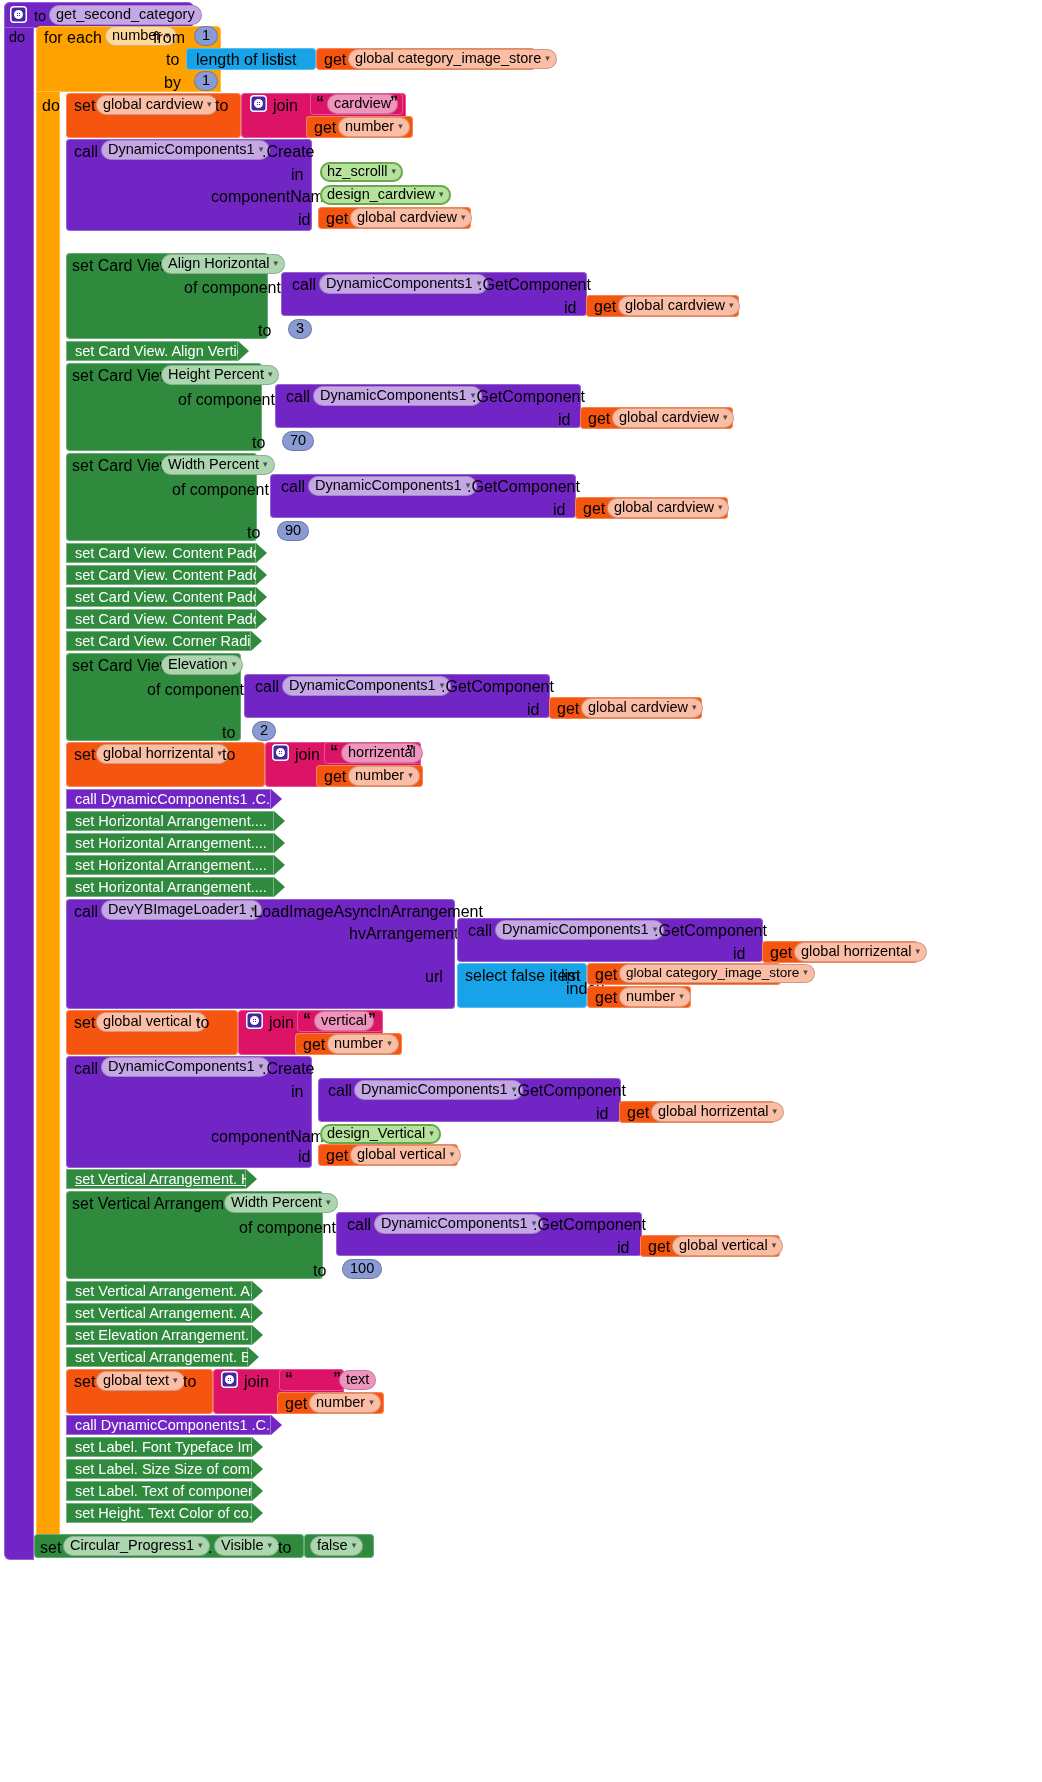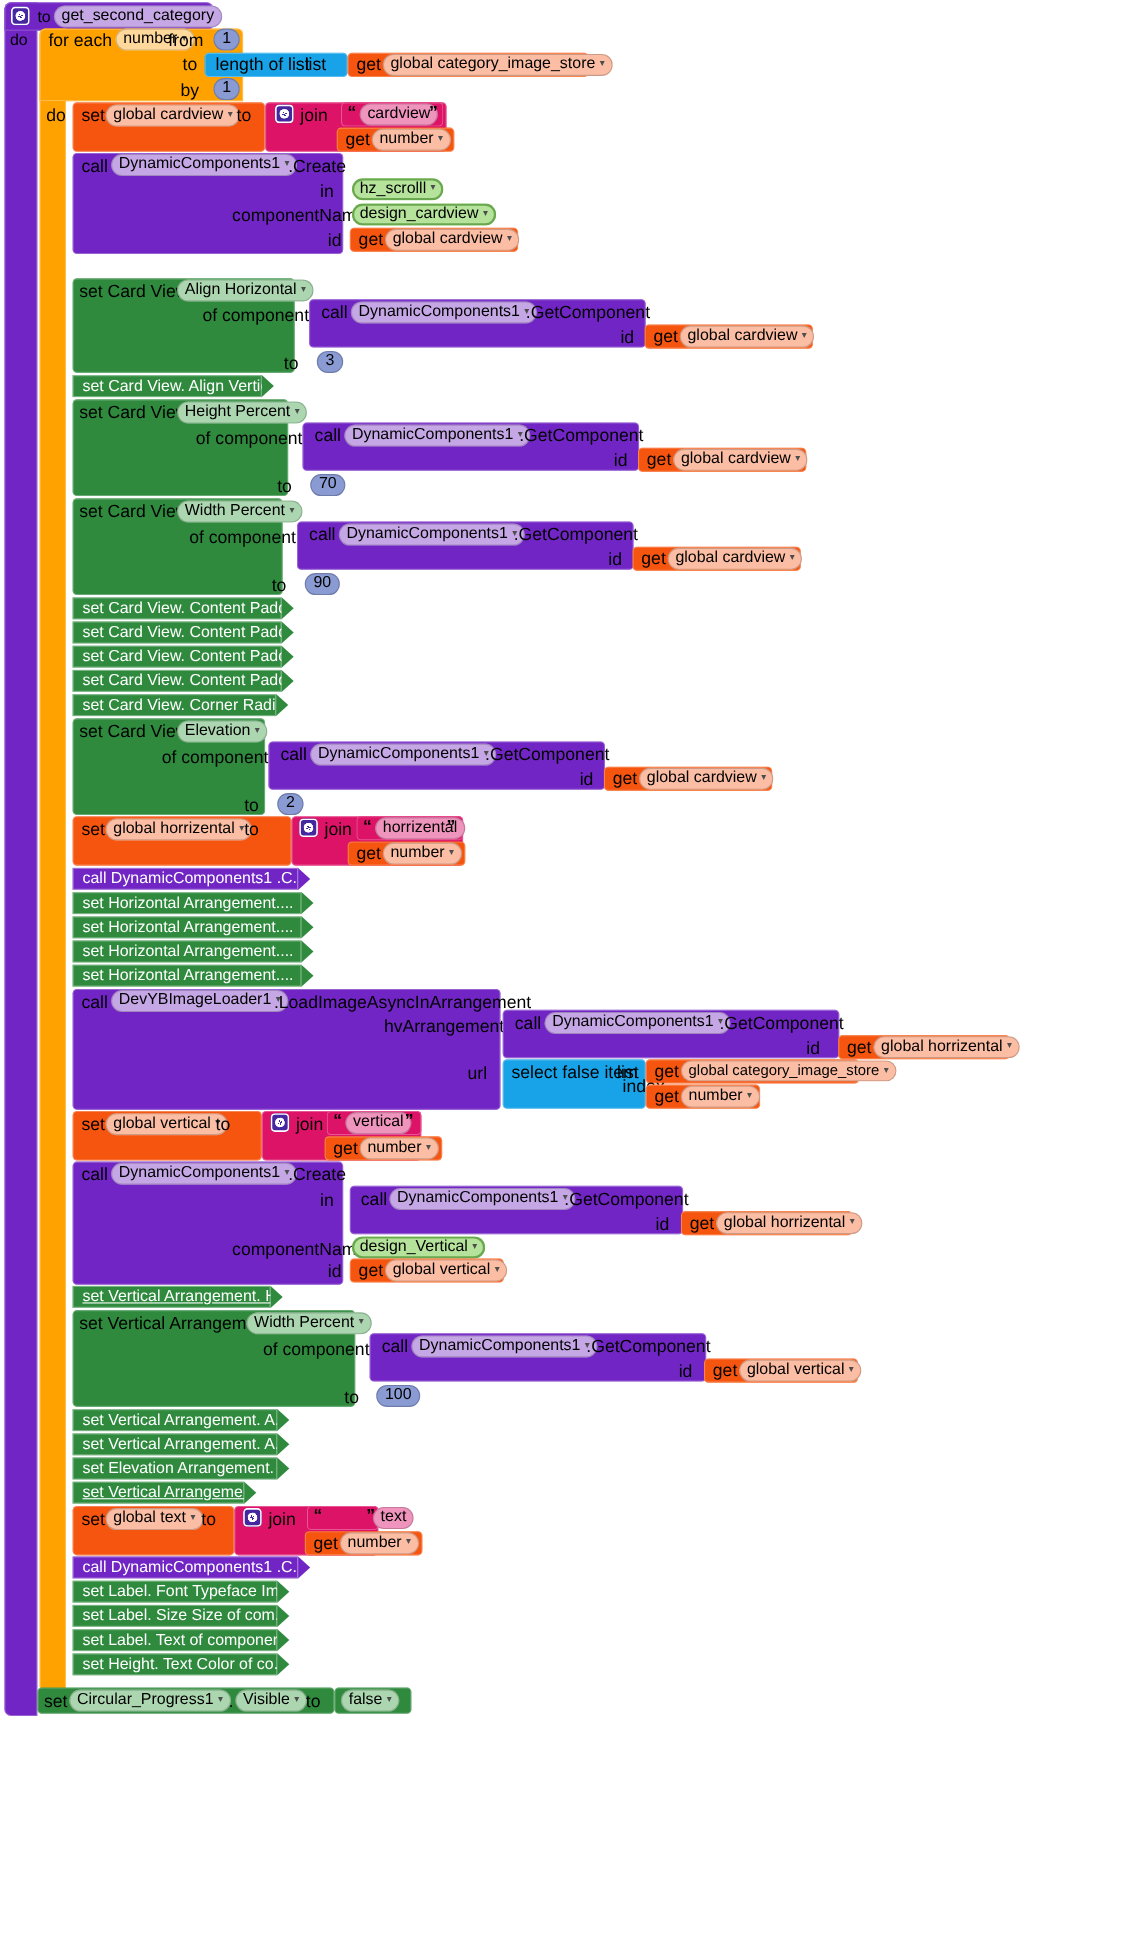--- a/index.html
+++ b/index.html
@@ -343,21 +343,21 @@
   <div class="lbl" style="left:617px; top:1239px;">id</div>
   <div class="blk c-var" style="left:640px; top:1235px; width:140px; height:22px;"></div>
   <div class="lbl" style="left:648px; top:1238px;">get</div>
   <div class="field f-var" style="left:672px; top:1236px;">global vertical<span class="caret">▾</span></div>
   <div class="lbl" style="left:313px; top:1262px;">to</div>
   <div class="num" style="left:342px; top:1259px;">100</div>
 
   <div class="collapsed g" style="left:66px; top:1281px; width:186px;">set Vertical Arrangement. A...</div>
   <div class="collapsed g" style="left:66px; top:1303px; width:186px;">set Vertical Arrangement. A...</div>
   <div class="collapsed g" style="left:66px; top:1325px; width:186px;">set Elevation Arrangement. C...</div>
-  <div class="collapsed g" style="left:66px; top:1347px; width:156px;text-decoration:underline;">set Vertical Arrangement. B...</div>
+  <div class="collapsed g" style="left:66px; top:1347px; width:182px;">set Vertical Arrangement. B...</div>
 
   <div class="blk c-var" style="left:66px; top:1369px; width:147px; height:45px;"></div>
   <div class="lbl" style="left:74px; top:1373px;">set</div>
   <div class="field f-var" style="left:96px; top:1371px;">global text<span class="caret">▾</span></div>
   <div class="lbl" style="left:183px; top:1373px;">to</div>
   <div class="blk c-text" style="left:213px; top:1369px; width:131px; height:45px;"></div>
   <div class="gear" style="left:221px; top:1371px;"></div>
   <div class="lbl" style="left:244px; top:1373px;">join</div>
   <div class="blk c-text" style="left:279px; top:1369px; width:65px; height:22px;"></div>
   <div class="quote" style="left:285px; top:1370px;">“</div>

